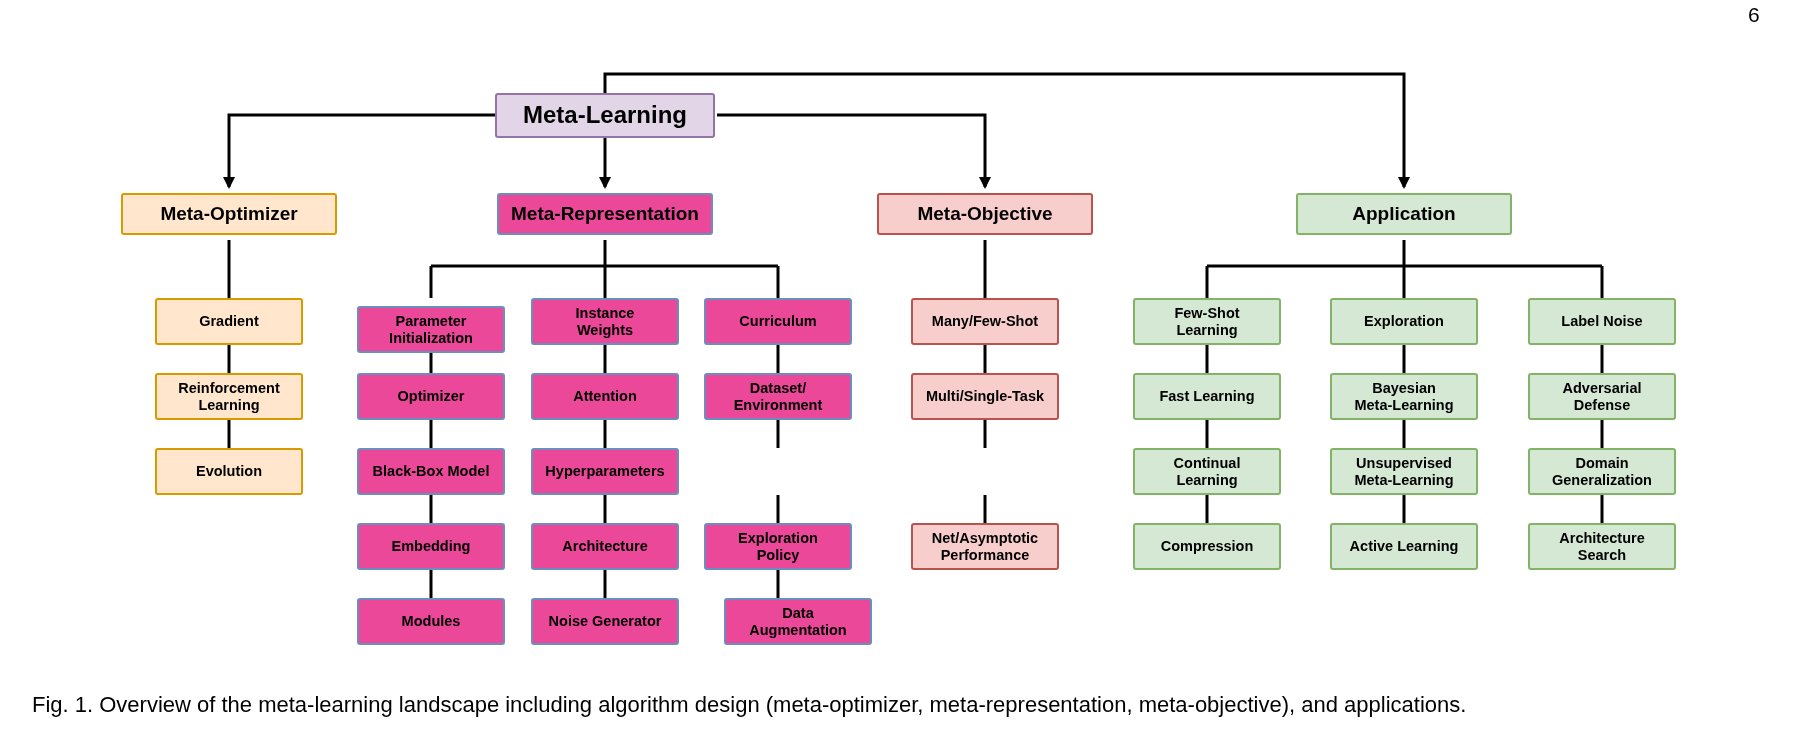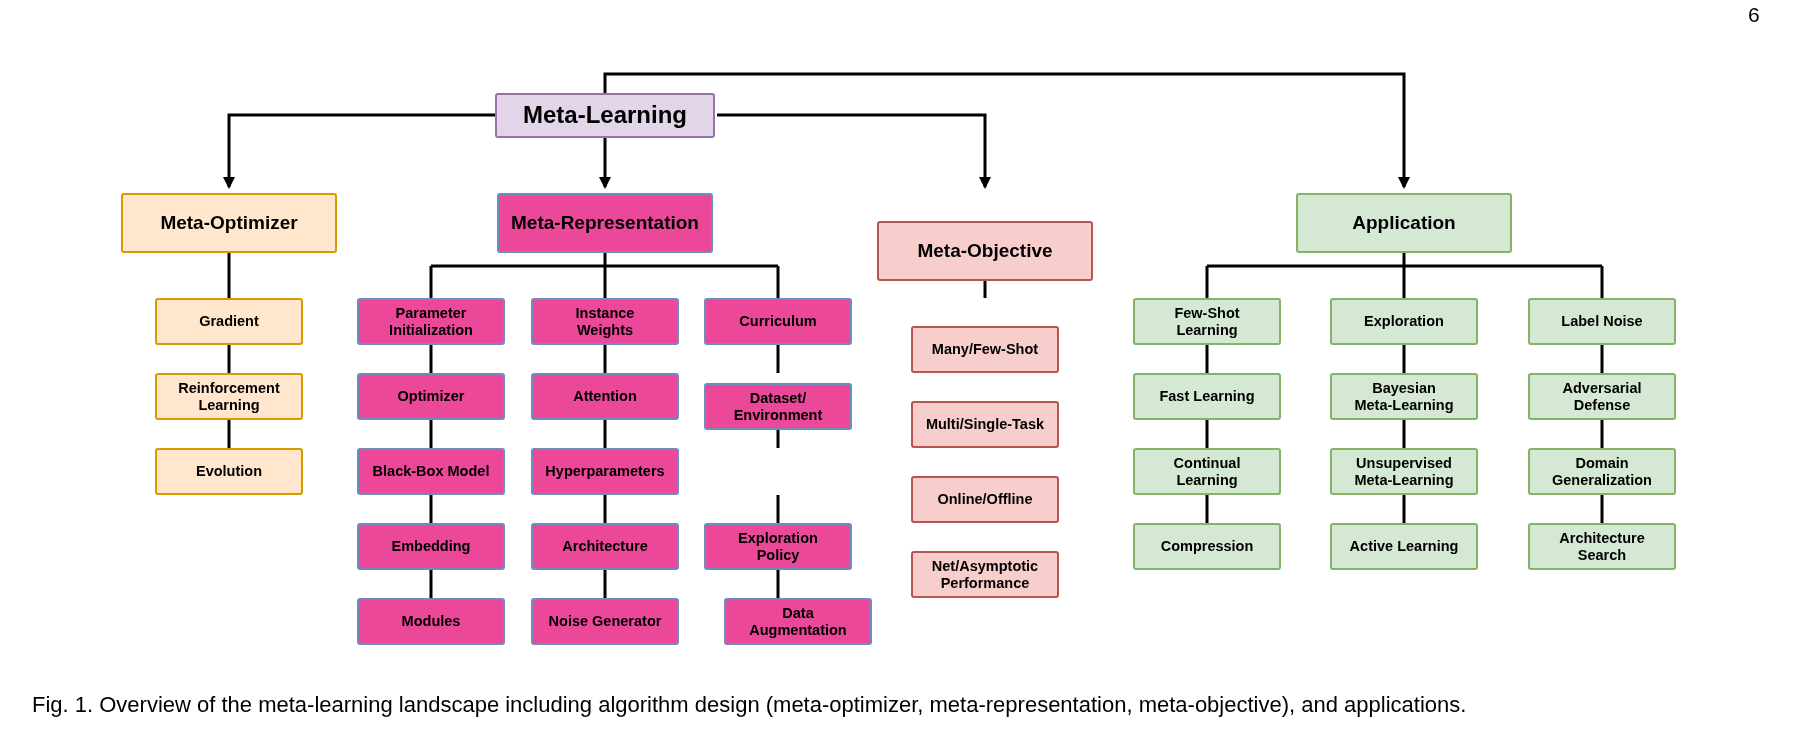--- a/index.html
+++ b/index.html
@@ -4,26 +4,26 @@
 <title>Meta-Learning Landscape</title>
 <style>
   html,body{margin:0;padding:0;background:#ffffff;}
   #page{position:relative;width:1815px;height:755px;background:#ffffff;overflow:hidden;
         font-family:"Liberation Sans", sans-serif;color:#000;}
   #wires{position:absolute;left:0;top:0;width:1815px;height:755px;}
   .node{position:absolute;box-sizing:border-box;display:flex;align-items:center;justify-content:center;
         text-align:center;font-weight:bold;border-radius:3px;white-space:pre-line;
         border:2px solid #000;background:#fff;line-height:1.12;}
   .root{width:220px;height:45px;font-size:24px;}
-  .header{width:216px;height:60px;font-size:19px;}
+  .header{width:216px;height:42px;font-size:19px;}
   .child{width:148px;height:47px;font-size:14.5px;}
   .purple{background:#E1D5E7;border-color:#9673A6;}
   .orange{background:#FFE6CC;border-color:#D79B00;}
   .blue{background:#ec4899;border-color:#6C8EBF;}
-  .red{background:#F8CECC;border-color:#B85450;margin-top:28px;}
+  .red{background:#F8CECC;border-color:#B85450;}
   .green{background:#D5E8D4;border-color:#82B366;}
   #page-number{position:absolute;left:1748px;top:3px;font-size:21px;}
   #caption{position:absolute;left:32px;top:692px;width:1760px;font-size:22px;}
 </style>
 </head>
 <body>
 
 <div id="page">
 
   <svg id="wires" viewBox="0 0 1815 755" xmlns="http://www.w3.org/2000/svg">
@@ -58,45 +58,44 @@
   <div class="node header orange" style="left:121px;top:193px">Meta-Optimizer</div>
   <div class="node header blue" style="left:497px;top:193px">Meta-Representation</div>
   <div class="node header red" style="left:877px;top:193px">Meta-Objective</div>
   <div class="node header green" style="left:1296px;top:193px">Application</div>
 
   <div class="node child orange" style="left:155px;top:298px">Gradient</div>
   <div class="node child orange" style="left:155px;top:373px">Reinforcement
 Learning</div>
   <div class="node child orange" style="left:155px;top:448px">Evolution</div>
 
-  <div class="node child blue" style="left:357px;top:298px">Parameter
+  <div class="node child blue" style="left:357px;top:306px">Parameter
 Initialization</div>
   <div class="node child blue" style="left:357px;top:373px">Optimizer</div>
   <div class="node child blue" style="left:357px;top:448px">Black-Box Model</div>
   <div class="node child blue" style="left:357px;top:598px">Modules</div>
   <div class="node child blue" style="left:357px;top:523px">Embedding</div>
 
   <div class="node child blue" style="left:531px;top:298px">Instance
 Weights</div>
   <div class="node child blue" style="left:531px;top:373px">Attention</div>
   <div class="node child blue" style="left:531px;top:448px">Hyperparameters</div>
   <div class="node child blue" style="left:531px;top:523px">Architecture</div>
   <div class="node child blue" style="left:531px;top:598px">Noise Generator</div>
 
   <div class="node child blue" style="left:704px;top:298px">Curriculum</div>
-  <div class="node child blue" style="left:704px;top:383px">Dataset/
+  <div class="node child blue" style="left:704px;top:373px">Dataset/
 Environment</div>
   <div class="node child blue" style="left:704px;top:523px">Exploration
 Policy</div>
   <div class="node child blue" style="left:724px;top:598px">Data
 Augmentation</div>
 
   <div class="node child red" style="left:911px;top:373px">Multi/Single-Task</div>
   <div class="node child red" style="left:911px;top:298px">Many/Few-Shot</div>
-  <div class="node child red" style="left:911px;top:448px">Online/Offline</div>
   <div class="node child red" style="left:911px;top:523px">Net/Asymptotic
 Performance</div>
 
   <div class="node child green" style="left:1133px;top:298px">Few-Shot
 Learning</div>
   <div class="node child green" style="left:1133px;top:373px">Fast Learning</div>
   <div class="node child green" style="left:1133px;top:448px">Continual
 Learning</div>
   <div class="node child green" style="left:1133px;top:523px">Compression</div>
 

